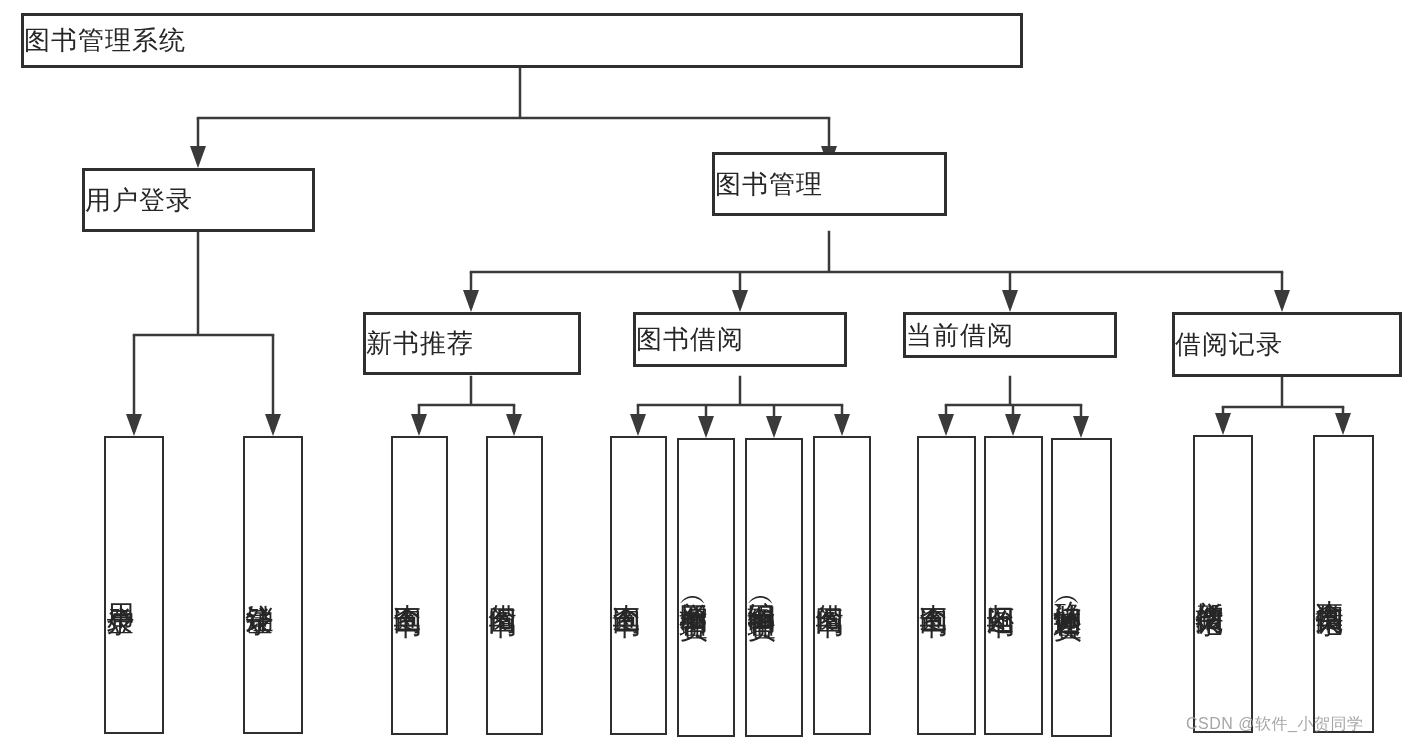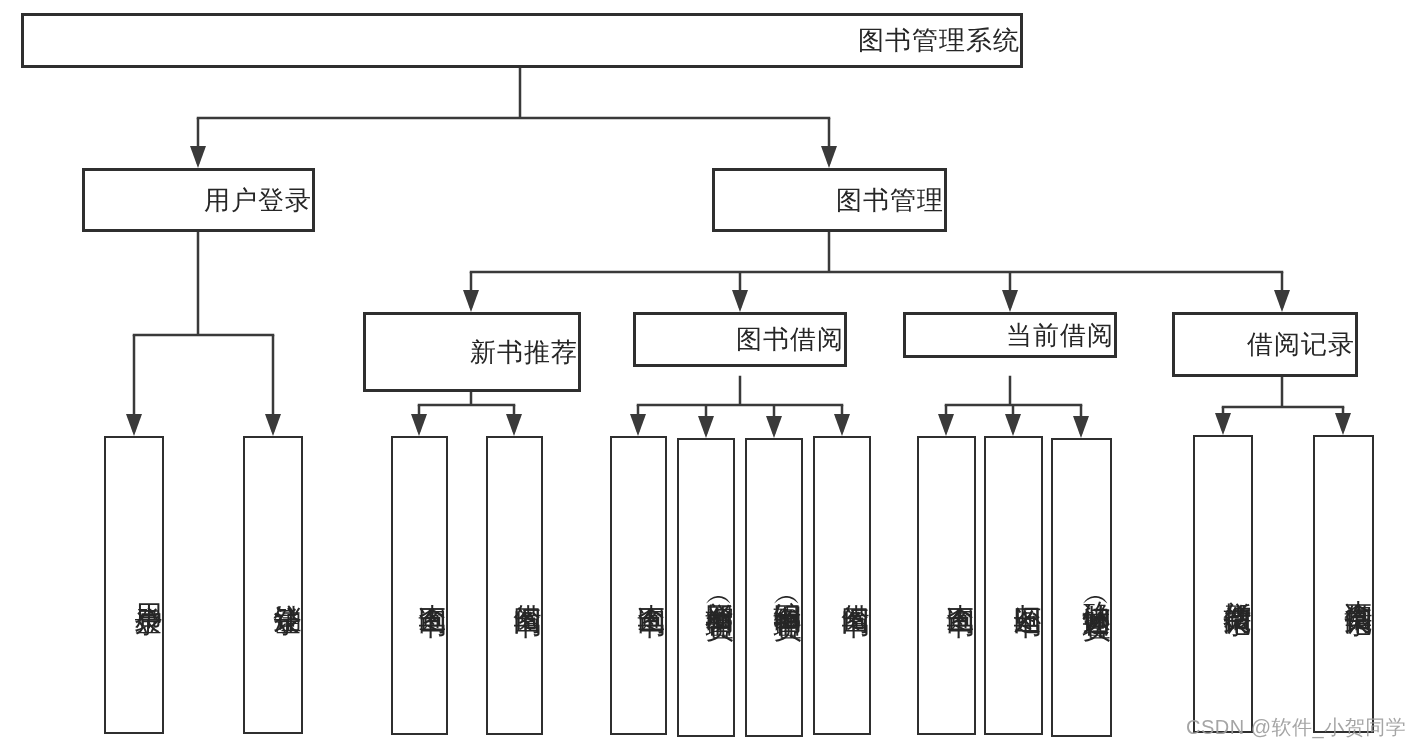--- a/index.html
+++ b/index.html
@@ -12,35 +12,35 @@
   .wire {
     fill:none; stroke:var(--line,#3a3a3a);
     stroke-width:2.5; stroke-linecap:square;
   }
   .arrowline { stroke:var(--line,#3a3a3a); stroke-width:2.5; }
   .arrowhead { fill:var(--line,#3a3a3a); }
   .box {
     position:absolute; box-sizing:border-box; z-index:1;
     background:var(--fill,#ffffff);
     border:3px solid var(--border,#2f2f2f);
-    display:flex; align-items:center; justify-content:flex-end;
+    display:flex; align-items:center; justify-content:flex-start;
   }
   .box.leaf { border-width:2.5px; }
   .hlabel {
     font-size:26px; color:var(--text,#262626);
     letter-spacing:1px; white-space:nowrap;
   }
   .vlabel {
     writing-mode:vertical-rl; text-orientation:mixed;
     font-size:28px; letter-spacing:2px; line-height:1;
     color:var(--text,#262626); white-space:nowrap;
   }
   .watermark {
     position:absolute; left:1186px; top:714px; z-index:3;
-    font-size:20px; letter-spacing:0.5px; white-space:nowrap;
+    font-size:16px; letter-spacing:0.5px; white-space:nowrap;
     color:var(--watermark,#9e9e9e); opacity:0.92;
   }
 </style>
 </head>
 <body>
 
 <div class="canvas">
 
   <svg class="wires" width="1405" height="747" viewBox="0 0 1405 747">
     <defs>
@@ -79,34 +79,34 @@
     <line class="arrowline" x1="1343" y1="407" x2="1343" y2="431" marker-end="url(#arrow)"></line>
   </svg>
 
   <div class="box" style="left:21px;top:13px;width:1002px;height:55px">
     <span class="hlabel">图书管理系统</span>
   </div>
 
   <div class="box" style="left:82px;top:168px;width:233px;height:64px">
     <span class="hlabel">用户登录</span>
   </div>
-  <div class="box" style="left:712px;top:168px;width:235px;height:64px">
+  <div class="box" style="left:712px;top:152px;width:235px;height:64px">
     <span class="hlabel">图书管理</span>
   </div>
 
-  <div class="box" style="left:363px;top:312px;width:218px;height:80px">
+  <div class="box" style="left:363px;top:312px;width:218px;height:63px">
     <span class="hlabel">新书推荐</span>
   </div>
   <div class="box" style="left:633px;top:312px;width:214px;height:55px">
     <span class="hlabel">图书借阅</span>
   </div>
   <div class="box" style="left:903px;top:312px;width:214px;height:46px">
     <span class="hlabel">当前借阅</span>
   </div>
-  <div class="box" style="left:1172px;top:312px;width:186px;height:65px">
+  <div class="box" style="left:1172px;top:312px;width:230px;height:65px">
     <span class="hlabel">借阅记录</span>
   </div>
 
   <div class="box leaf" style="left:104px;top:436px;width:60px;height:298px">
     <span class="vlabel">用户登录</span>
   </div>
   <div class="box leaf" style="left:243px;top:436px;width:60px;height:298px">
     <span class="vlabel">注销登录</span>
   </div>
 

